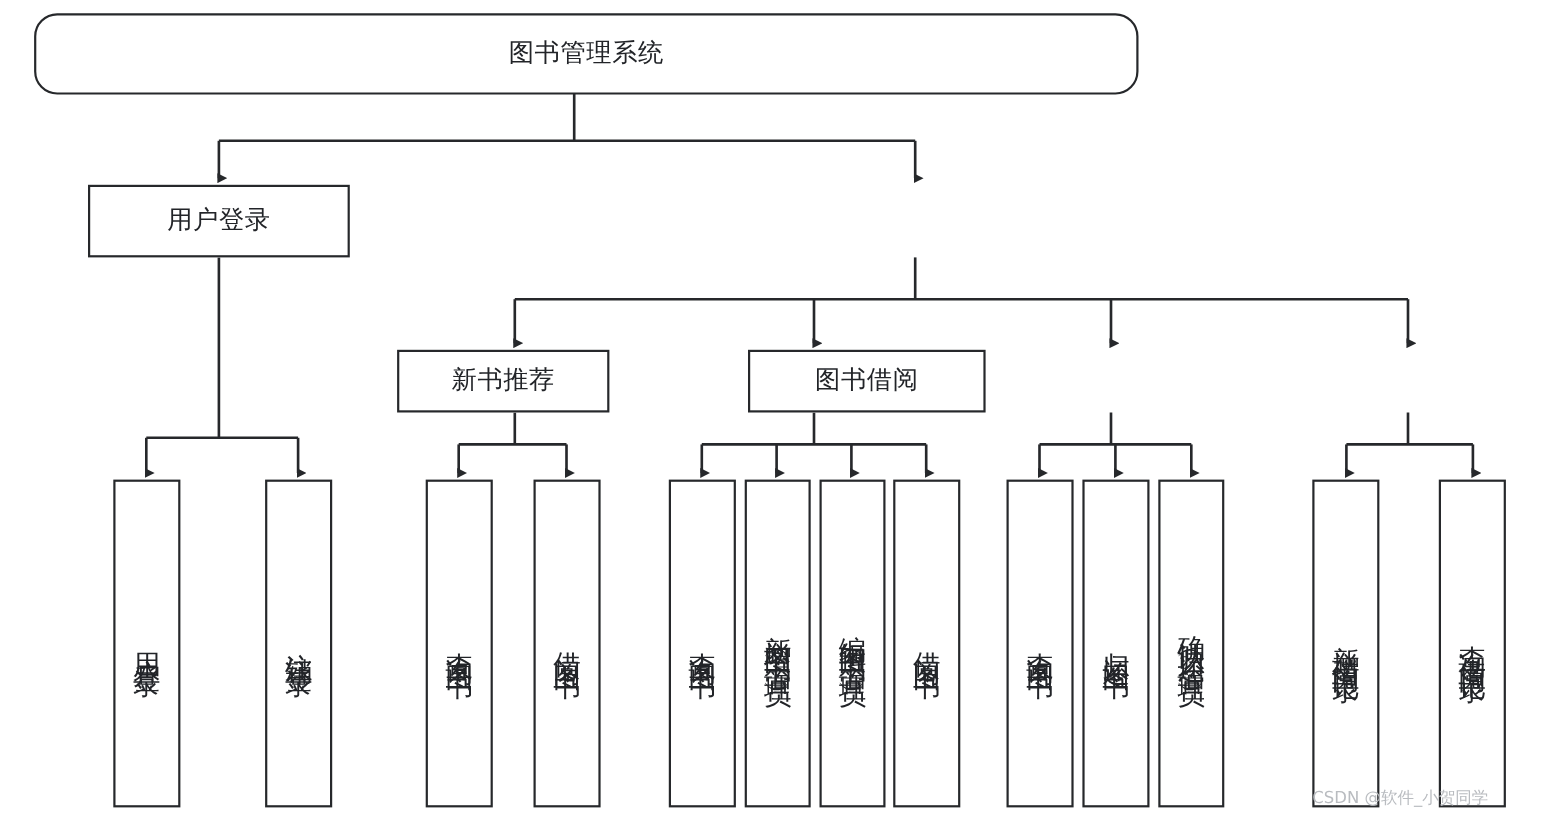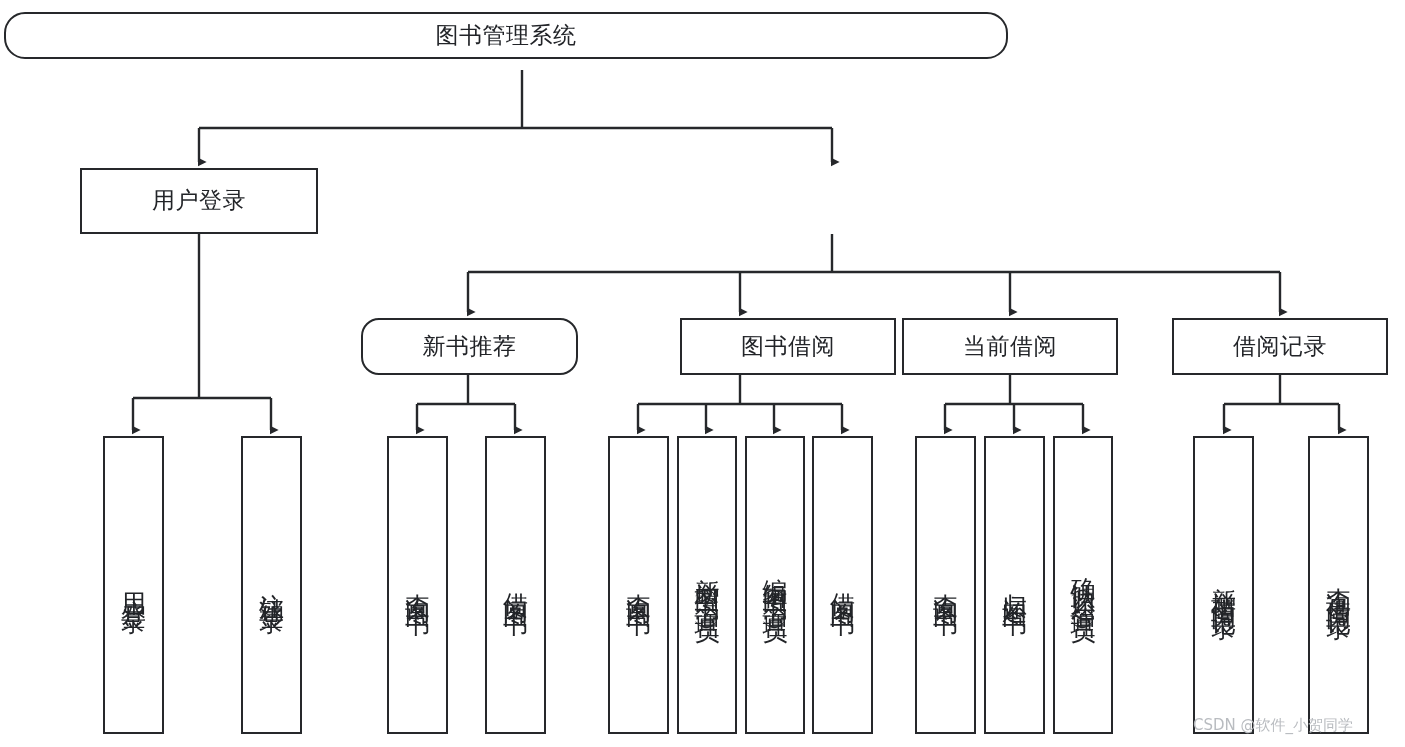--- a/index.html
+++ b/index.html
@@ -120,39 +120,33 @@
       <path d="M1014,404 L1014,430" marker-end="url(#arrow)"></path>
       <path d="M1083,404 L1083,430" marker-end="url(#arrow)"></path>
 
       <path d="M1280,375 L1280,404"></path>
       <path d="M1224,404 L1339,404"></path>
       <path d="M1224,404 L1224,430" marker-end="url(#arrow)"></path>
       <path d="M1339,404 L1339,430" marker-end="url(#arrow)"></path>
     </g>
   </svg>
 
-  <div class="node horiz root" style="left:4px; top:12px; width:1004px; height:47px;border-radius:21px;">
+  <div class="node horiz root" style="left:31px; top:12px; width:1004px; height:74px;border-radius:21px;">
     <span class="lbl">图书管理系统</span>
   </div>
 
   <div class="node horiz" style="left:80px; top:168px; width:238px; height:66px;">
     <span class="lbl">用户登录</span>
   </div>
 
-  <div class="node horiz" style="left:361px; top:318px; width:217px; height:57px;border-radius:18px;">
+  <div class="node horiz" style="left:361px; top:318px; width:193px; height:57px;">
     <span class="lbl">新书推荐</span>
   </div>
   <div class="node horiz" style="left:632px; top:318px; width:216px; height:57px;margin-left:48px;">
     <span class="lbl">图书借阅</span>
-  </div>
-  <div class="node horiz" style="left:902px; top:318px; width:216px; height:57px;">
-    <span class="lbl">当前借阅</span>
-  </div>
-  <div class="node horiz" style="left:1172px; top:318px; width:216px; height:57px;">
-    <span class="lbl">借阅记录</span>
   </div>
 
   <div class="node vert" style="left:103px; top:436px; width:61px; height:298px;">
     <span class="lbl">用户登录</span>
   </div>
   <div class="node vert" style="left:241px; top:436px; width:61px; height:298px;">
     <span class="lbl">注销登录</span>
   </div>
 
   <div class="node vert" style="left:387px; top:436px; width:61px; height:298px;">

